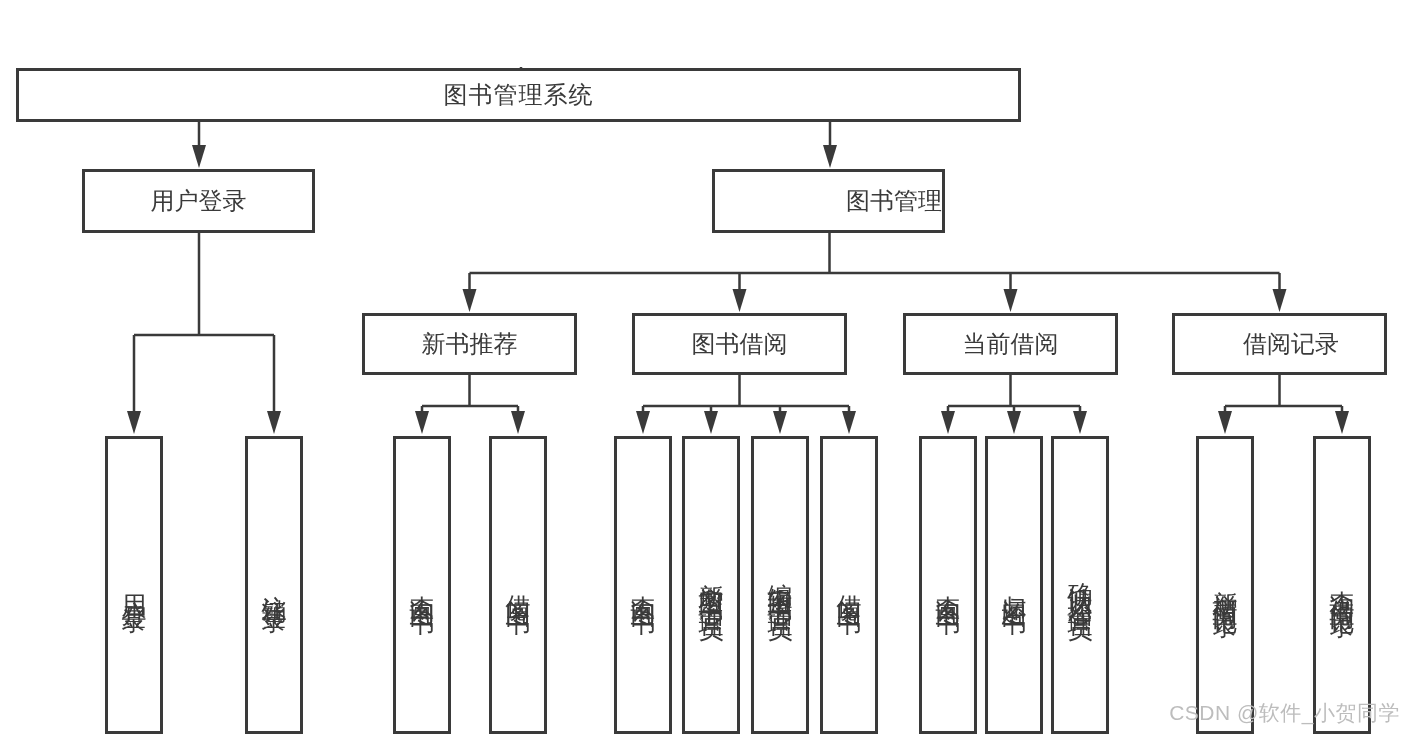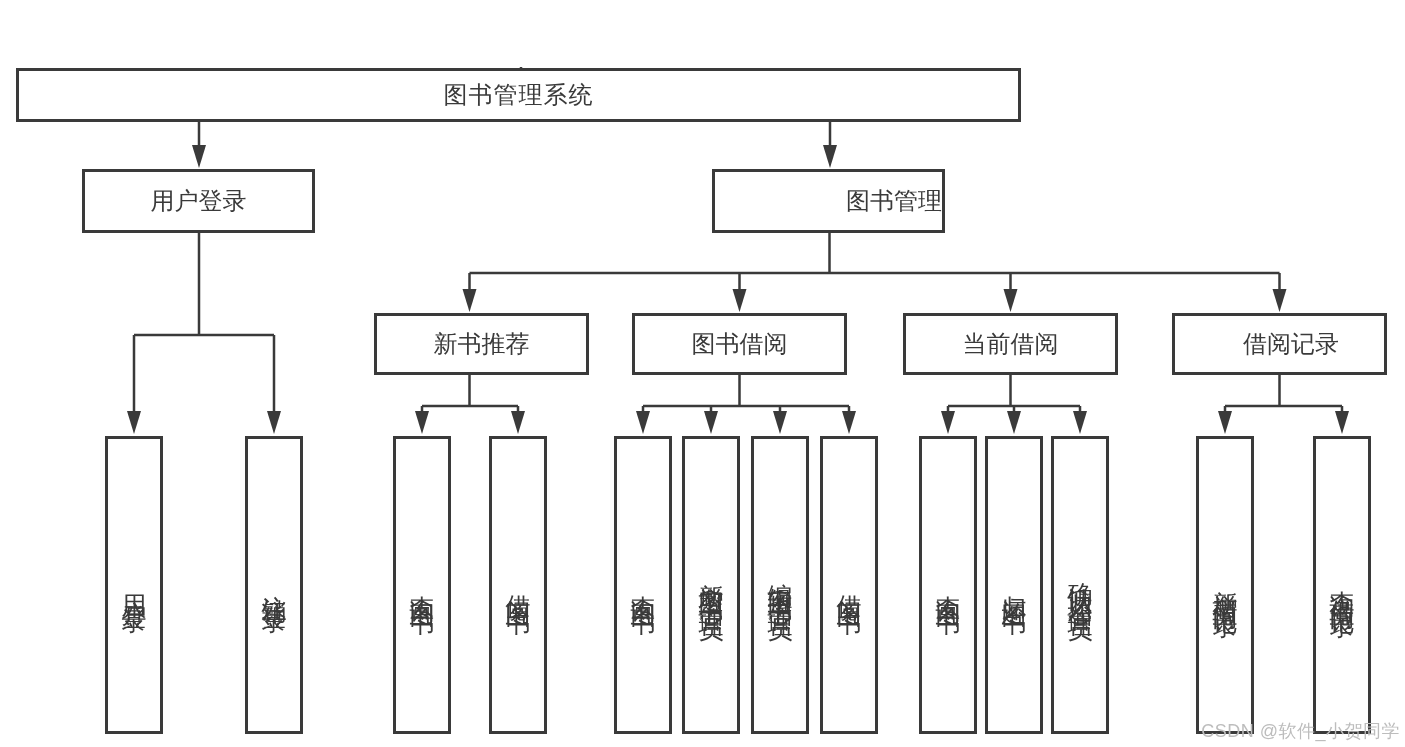--- a/index.html
+++ b/index.html
@@ -20,22 +20,22 @@
   }
   .box.root{font-size:24px; letter-spacing:1px;}
   .leaf{width:58px; height:298px; top:436px;}
   .leaf span{
     writing-mode:vertical-rl; text-orientation:mixed;
     font-size:25px; letter-spacing:5px; line-height:1;
   }
   .lvl2{width:233px; height:64px; top:169px;}
   .lvl3{width:215px; height:62px; top:313px;}
   .watermark{
-    position:absolute; right:5px; bottom:4px; z-index:10;
-    color:var(--watermark); font-size:18px; letter-spacing:0.5px;
+    position:absolute; right:5px; bottom:20px; z-index:10;
+    color:var(--watermark); font-size:21px; letter-spacing:0.5px;
   }
 </style>
 </head>
 <body>
 
 <div class="stage">
 
   <svg class="connectors" width="1405" height="747" viewBox="0 0 1405 747" fill="none">
     <path stroke="#3a3a3a" stroke-width="2.5" d="
       M521 67 V117 M199 117 H830 M199 117 V150 M830 117 V150
@@ -73,21 +73,21 @@
     <span>图书管理系统</span>
   </div>
 
   <div class="box lvl2" style="left:82px;">
     <span>用户登录</span>
   </div>
   <div class="box lvl2" style="left:712px;justify-content:flex-end;">
     <span>图书管理</span>
   </div>
 
-  <div class="box lvl3" style="left:362px;margin-left:12px;">
+  <div class="box lvl3" style="left:362px;">
     <span>新书推荐</span>
   </div>
   <div class="box lvl3" style="left:632px;">
     <span>图书借阅</span>
   </div>
   <div class="box lvl3" style="left:903px;">
     <span>当前借阅</span>
   </div>
   <div class="box lvl3" style="left:1172px;padding-left:23px;">
     <span>借阅记录</span>

